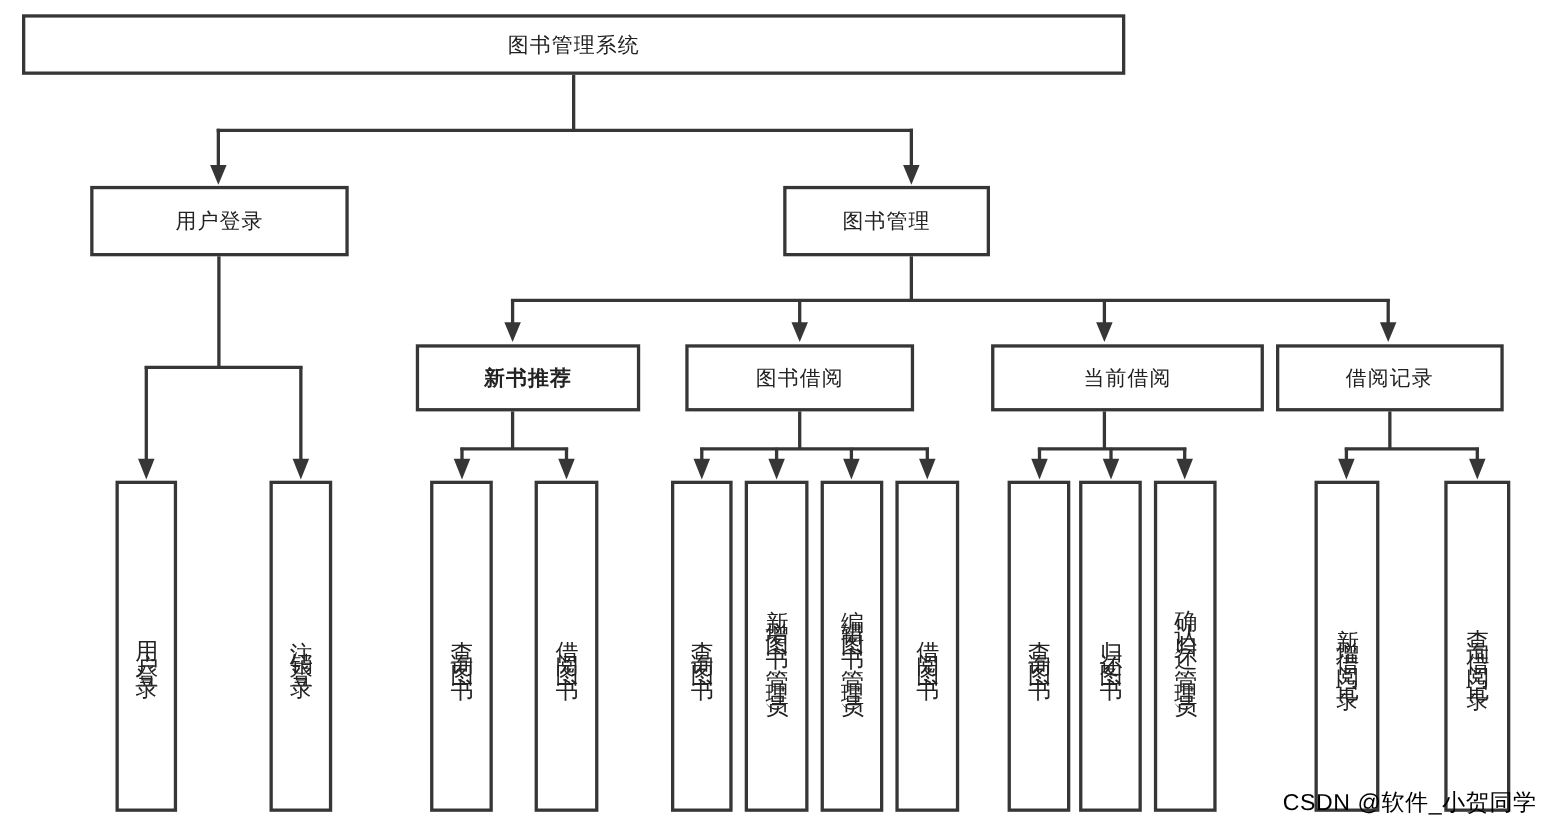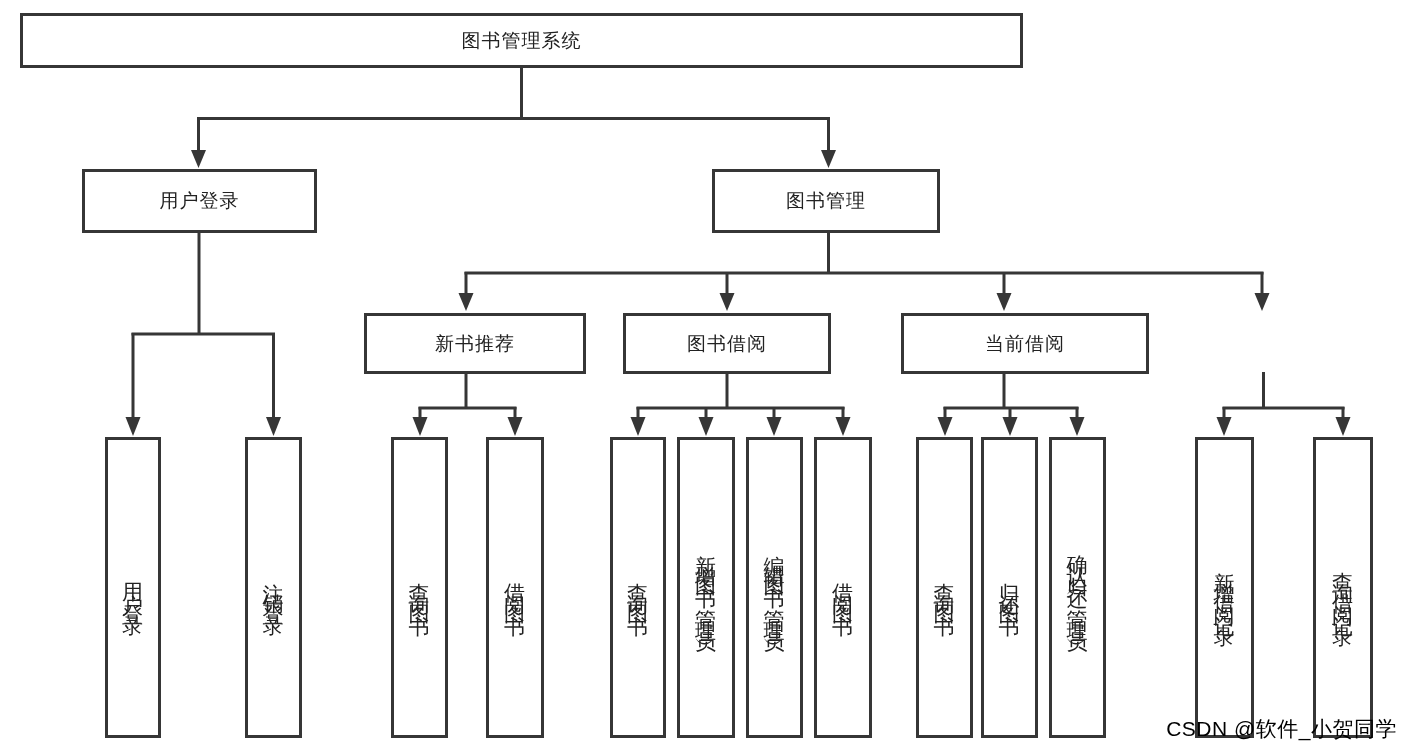--- a/index.html
+++ b/index.html
@@ -113,25 +113,26 @@
       <path d="M1222.5 408 H1344.5" fill="none"></path>
       <path d="M1224 407 V418 M1343 407 V418" fill="none"></path>
       <polygon points="1216.5,417 1231.5,417 1224,436" stroke="none"></polygon>
       <polygon points="1335.5,417 1350.5,417 1343,436" stroke="none"></polygon>
     </g>
   </svg>
 
   <div class="box" style="left:20px; top:13px; width:1003px; height:55px;">图书管理系统</div>
 
   <div class="box" style="left:82px; top:169px; width:235px; height:64px;">用户登录</div>
-  <div class="box" style="left:712px; top:169px; width:228px; height:64px;">图书管理</div>
+  <div class="box" style="left:712px; top:169px; width:188px; height:64px;">图书管理</div>
 
-  <div class="box" style="left:364px; top:313px; width:222px; height:61px;">新书推荐</div>
+  <div class="box" style="left:378px; top:313px; width:204px; height:61px;font-weight:bold;">新书推荐</div>
   <div class="box" style="left:623px; top:313px; width:208px; height:61px;">图书借阅</div>
   <div class="box" style="left:901px; top:313px; width:248px; height:61px;">当前借阅</div>
+  <div class="box" style="left:1160px; top:313px; width:207px; height:61px;">借阅记录</div>
 
   <div class="box leaf" style="left:105px; top:437px; width:56px; height:301px;">用户登录</div>
   <div class="box leaf" style="left:245px; top:437px; width:57px; height:301px;">注销登录</div>
 
   <div class="box leaf" style="left:391px; top:437px; width:57px; height:301px;">查询图书</div>
   <div class="box leaf" style="left:486px; top:437px; width:58px; height:301px;">借阅图书</div>
 
   <div class="box leaf" style="left:610px; top:437px; width:56px; height:301px;">查询图书</div>
   <div class="box leaf" style="left:677px; top:437px; width:58px; height:301px;">新增图书（管理员）</div>
   <div class="box leaf" style="left:746px; top:437px; width:57px; height:301px;">编辑图书（管理员）</div>

